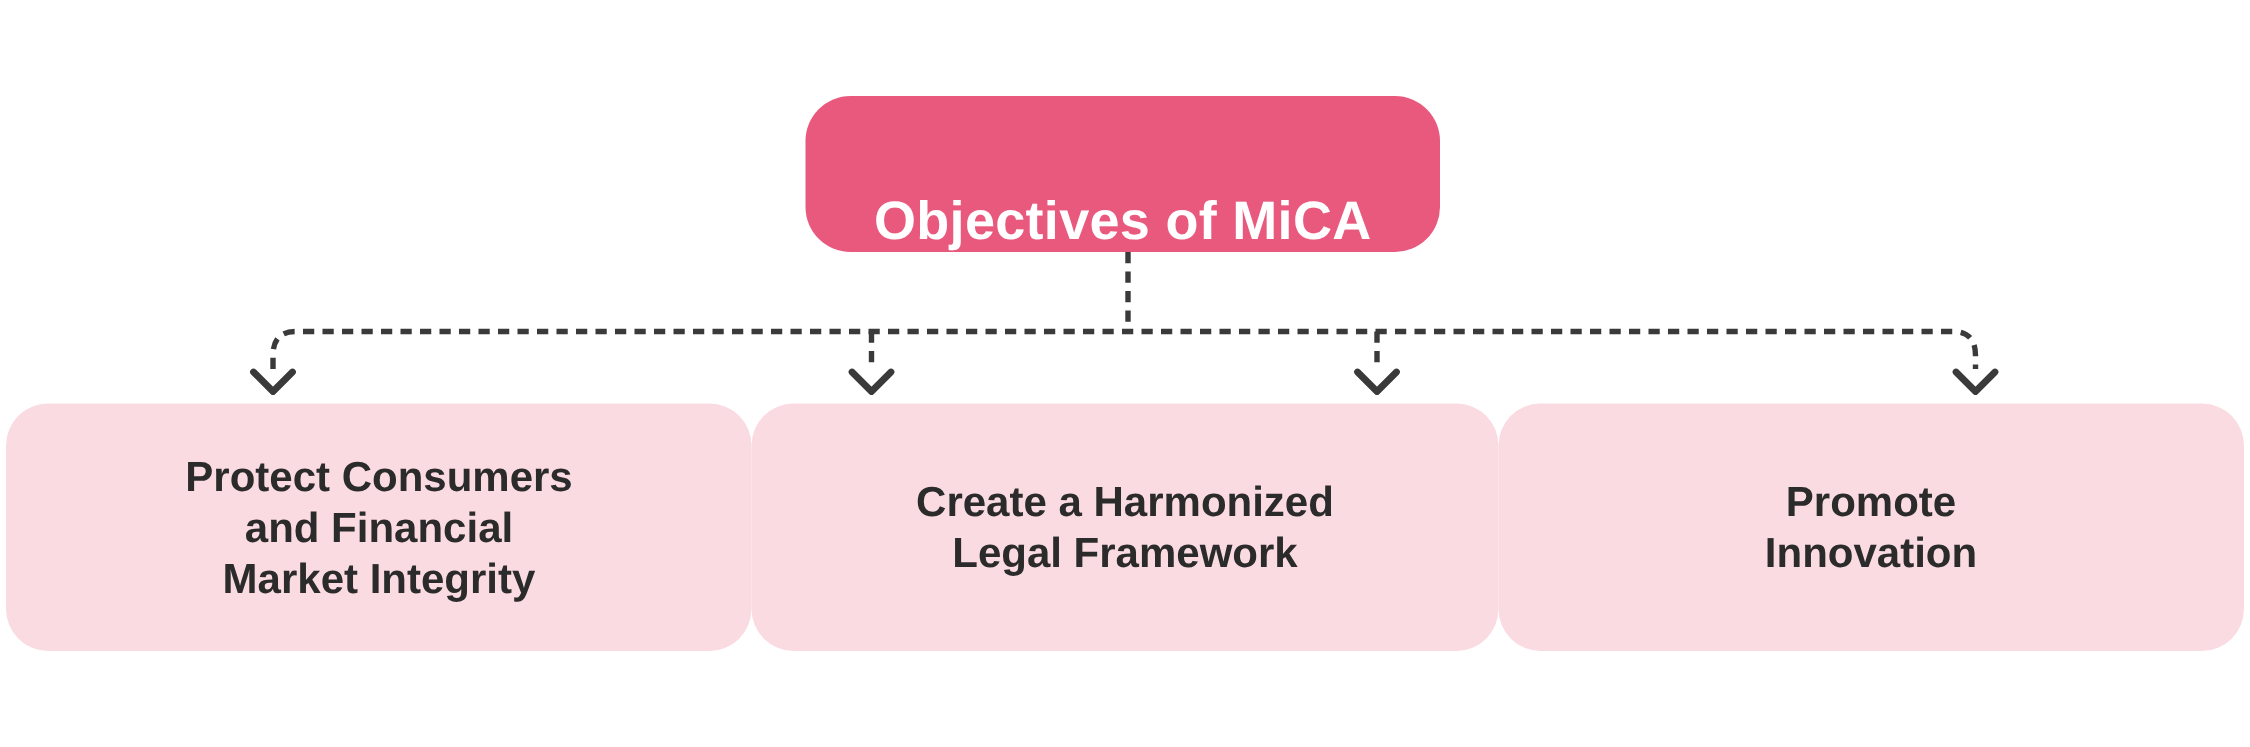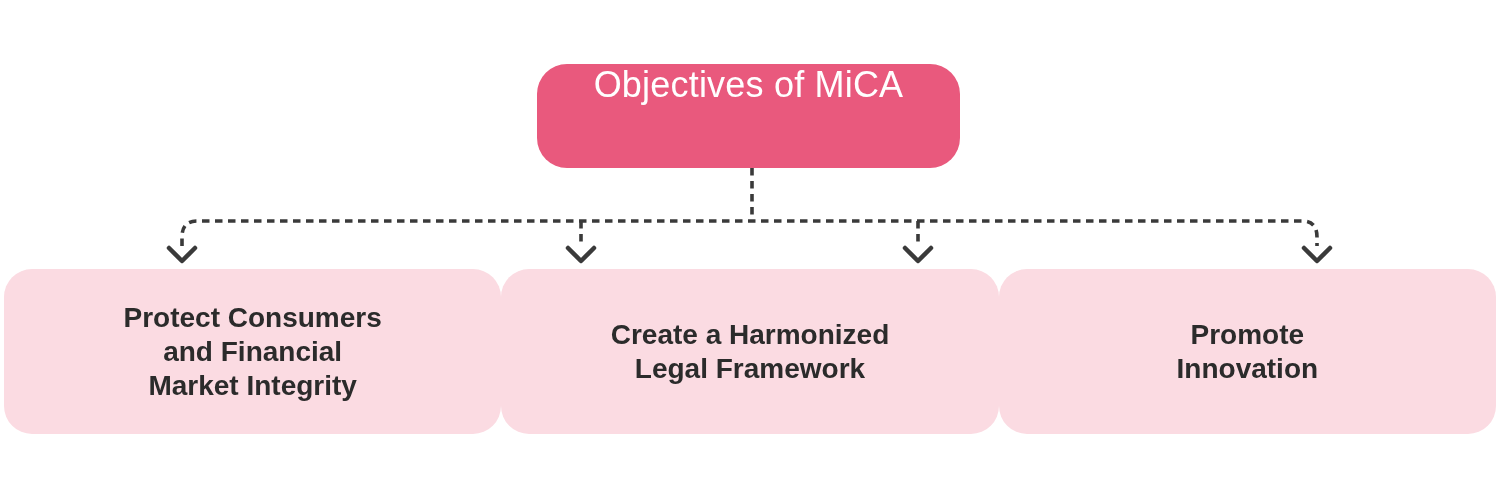--- a/index.html
+++ b/index.html
@@ -18,24 +18,24 @@
   .root-node {
     position: absolute;
     left: 537px;
     top: 64px;
     width: 423px;
     height: 104px;
     background: var(--root-bg, #E9597D);
     color: var(--root-text, #ffffff);
     border-radius: 30px;
     display: flex;
-    align-items: flex-start;
+    align-items: flex-end;
     justify-content: center;
     font-size: 36px;
-    font-weight: normal;
+    font-weight: bold;
     letter-spacing: 0.2px;
     text-align: center;
   }
   .connector-svg {
     position: absolute;
     left: 0;
     top: 0;
     width: 1500px;
     height: 498px;
     pointer-events: none;

